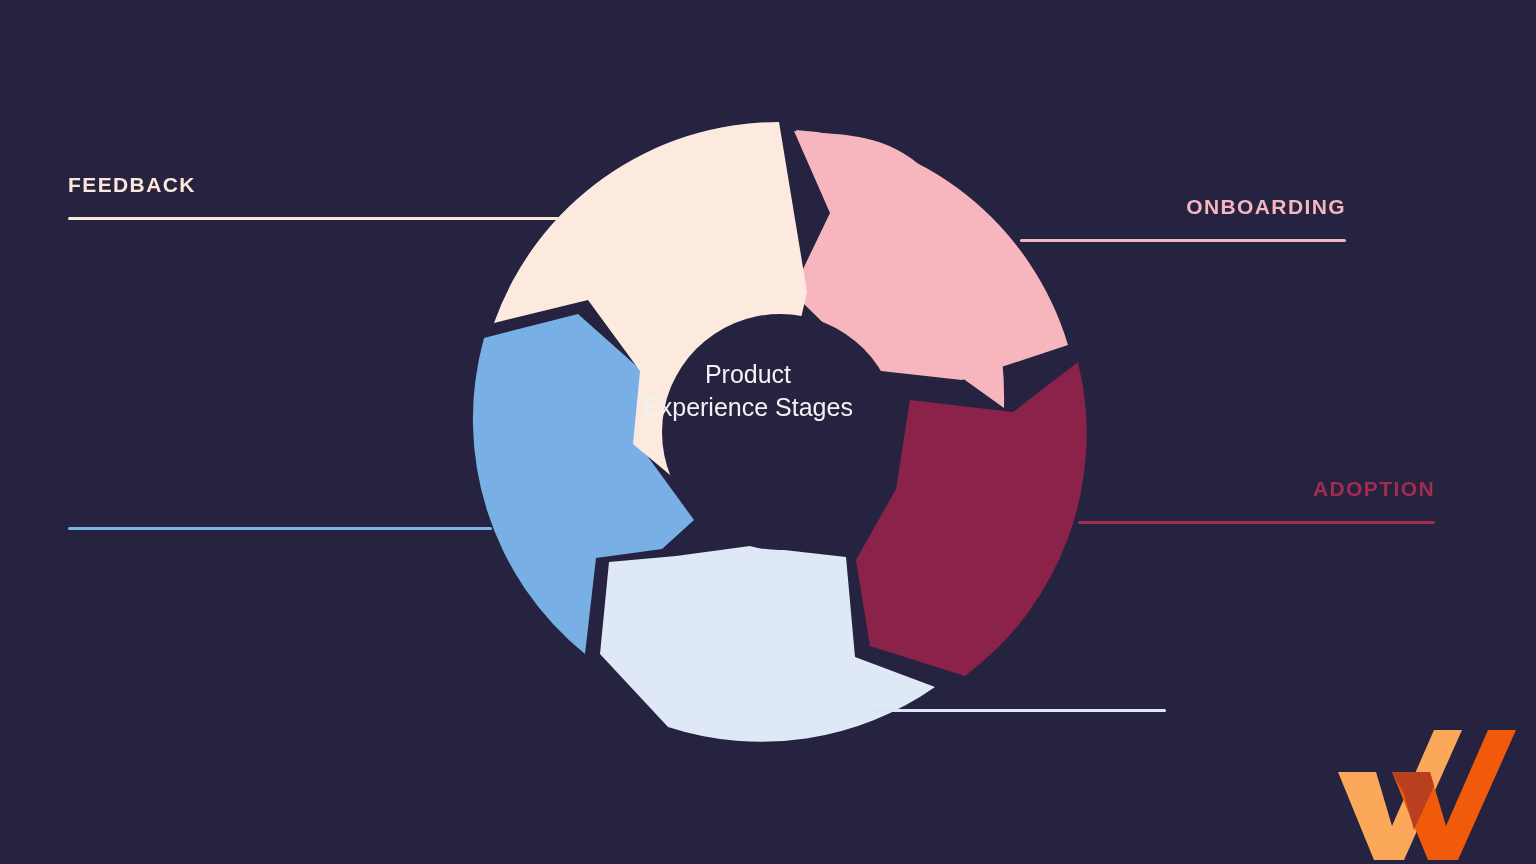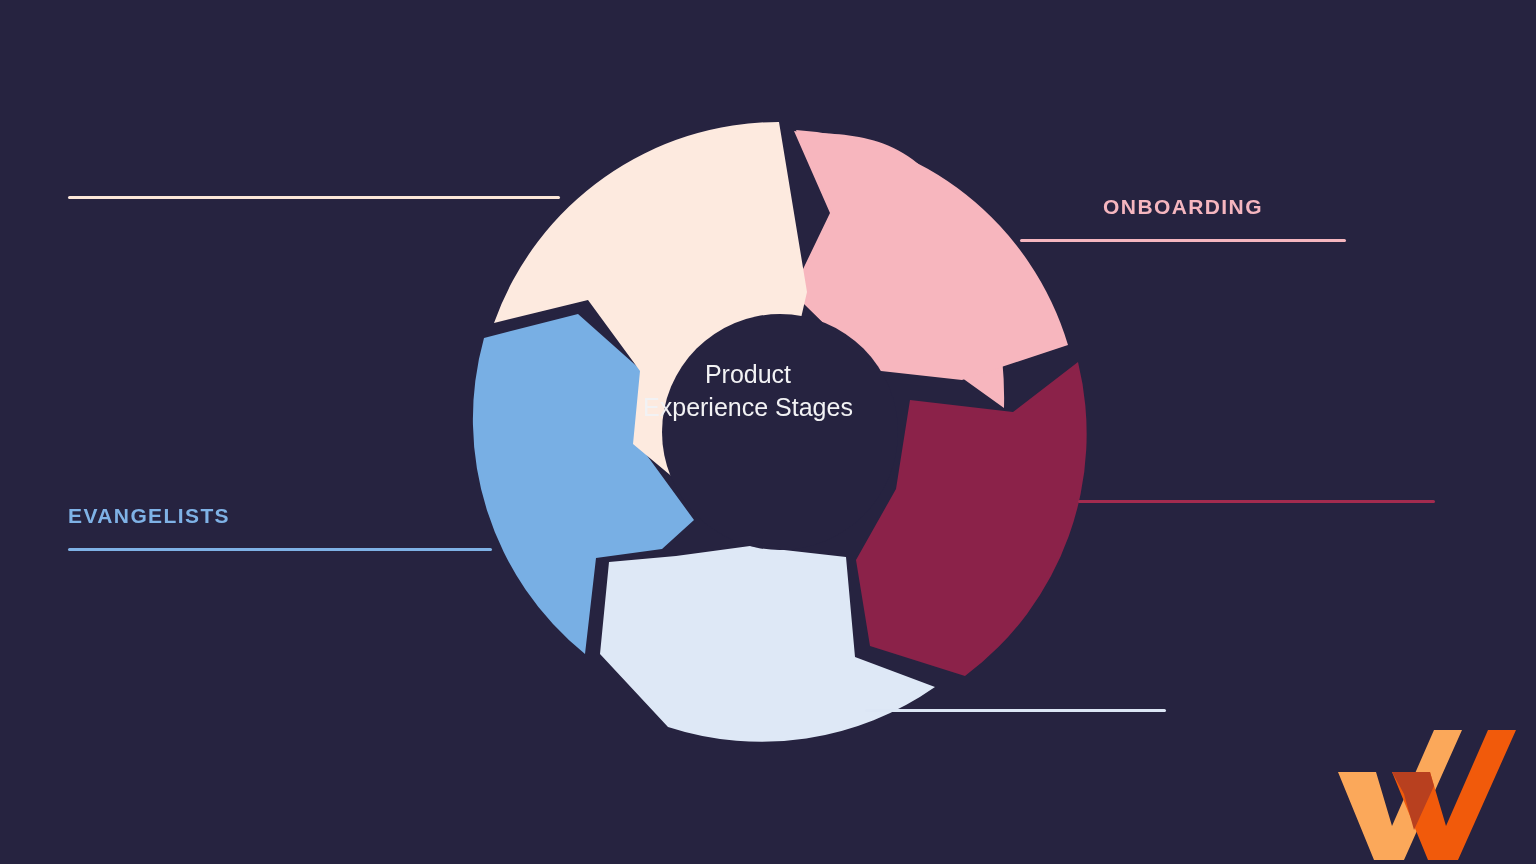--- a/index.html
+++ b/index.html
@@ -19,21 +19,21 @@
   .label-text {
     font-size:21px;
     font-weight:bold;
     letter-spacing:1.4px;
     white-space:nowrap;
     line-height:1;
   }
   .label-rule { height:3px; border-radius:1.5px; }
 
   .lg-left  .label-text { text-align:left; }
-  .lg-right .label-text { text-align:center; }
+  .lg-right .label-text { text-align:right; }
 
   
   #label-feedback { left:68px; top:174px; width:492px; }
   #label-feedback .label-text { color:#FBE6D8; }
   #label-feedback .label-rule { background:#FBE6D8; margin-top:22px; width:492px; }
 
   
   #label-evangelists { left:68px; top:505px; width:424px; }
   #label-evangelists .label-text { color:#7FB2E6; }
   #label-evangelists .label-rule { background:#7FB2E6; margin-top:22px; width:424px; }
@@ -131,34 +131,35 @@
          L 700,500
          L 769,457
          L 807,292
          L 779,122
          A 302,302 0 0 0 494,323 Z"></path>
 
     <circle cx="780" cy="432" r="118" fill="#262340"></circle>
   </svg>
 
   <div class="label-group lg-left" id="label-feedback">
+    <div class="label-text">FEEDBACK</div>
     <div class="label-rule"></div>
   </div>
 
   <div class="label-group lg-left" id="label-evangelists">
-    <div class="label-text">EVANGELISTS</div>
     <div class="label-rule"></div>
   </div>
 
   <div class="label-group lg-right" id="label-onboarding">
     <div class="label-text">ONBOARDING</div>
     <div class="label-rule"></div>
   </div>
 
   <div class="label-group lg-right" id="label-adoption">
+    <div class="label-text">ADOPTION</div>
     <div class="label-rule"></div>
   </div>
 
   <div class="label-group lg-right" id="label-retention">
     <div class="label-rule"></div>
   </div>
 
   <div id="center-text">
     <div>Product</div>
     <div>Experience Stages</div>

